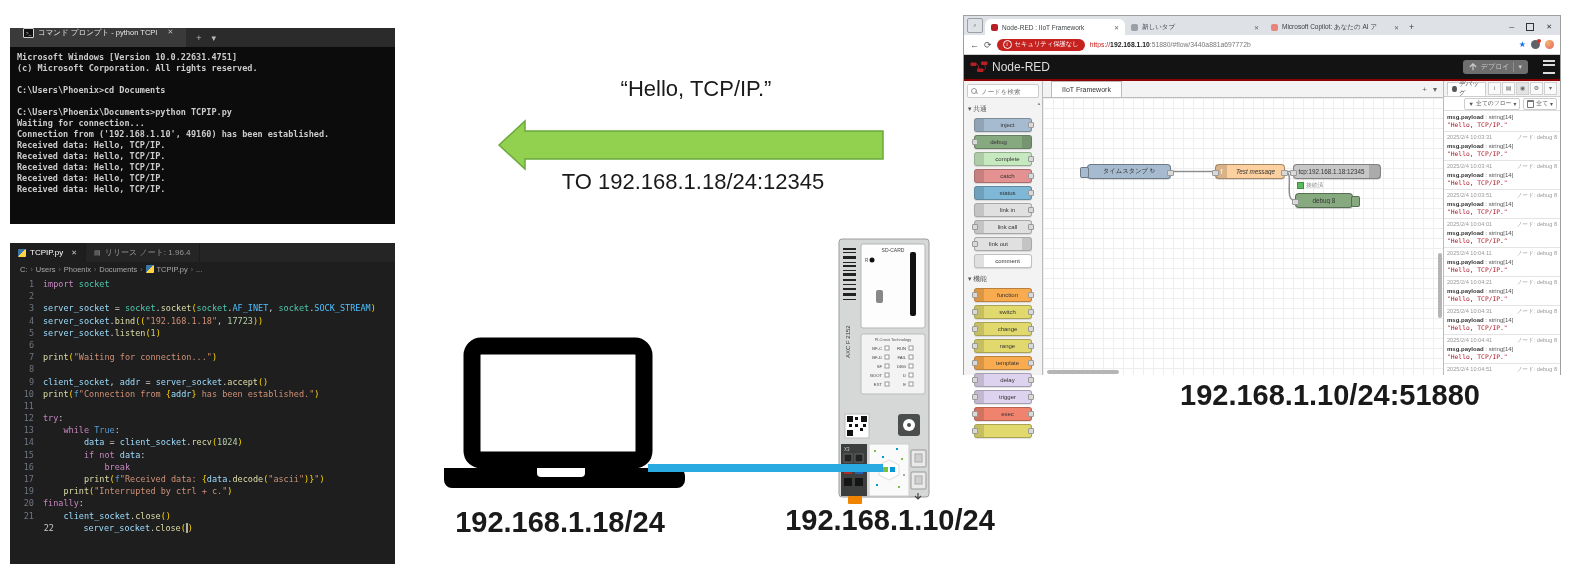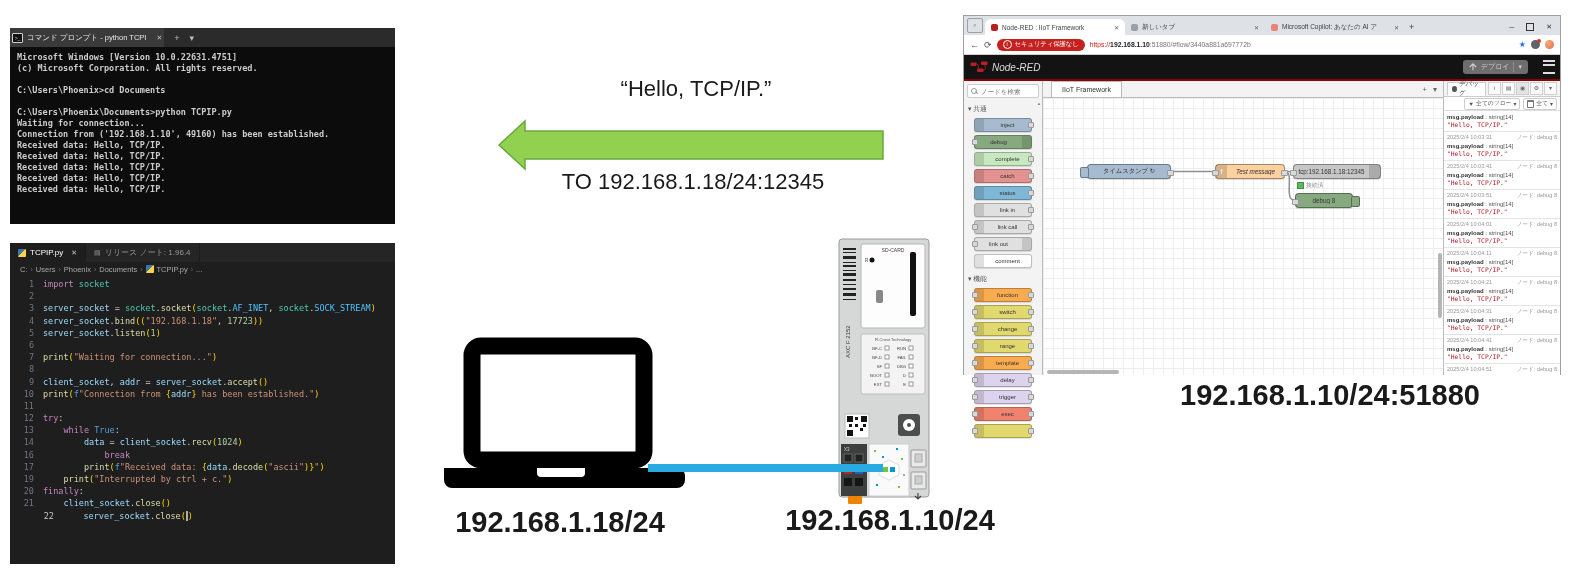--- a/index.html
+++ b/index.html
@@ -3,22 +3,22 @@
 <meta charset="utf-8">
 <style>
   html,body{margin:0;padding:0;background:#fff;}
   .stage{position:relative;width:1581px;height:570px;background:#fff;overflow:hidden;
          font-family:"Liberation Sans",sans-serif;}
   .abs{position:absolute;}
 
   
   .terminal{left:10px;top:28px;width:385px;height:196px;background:#0c0c0c;}
   .term-titlebar{height:19px;background:#2b2b2b;display:flex;align-items:center;}
-  .term-tab{height:19px;display:flex;align-items:center;gap:4px;background:#3a3a3a;
-            padding:0 2px;color:#e8e8e8;font-size:7.5px;max-width:200px;}
+  .term-tab{height:19px;display:flex;gap:4px;background:#3a3a3a;
+            padding:0 13px;color:#e8e8e8;font-size:7.5px;max-width:200px;}
   .term-cmdicon{width:9px;height:8px;border:1px solid #cfcfcf;border-radius:1px;background:#111;
             color:#cfcfcf;font-size:5px;line-height:8px;text-align:center;}
   .term-close{color:#bbb;font-size:7px;margin-left:6px;}
   .term-btn{color:#bbb;font-size:9px;margin-left:10px;}
   .term-body{padding:5px 7px;font-family:"DejaVu Sans Mono",monospace;font-size:8.5px;
              line-height:11px;color:#cccccc;white-space:pre;font-weight:bold;}
 
   
   .vscode{left:10px;top:243px;width:385px;height:321px;background:#1e1e1e;overflow:hidden;}
   .vs-tabs{height:19px;background:#252526;display:flex;align-items:stretch;}
@@ -78,21 +78,21 @@
   .b-star{color:#1a73e8;font-size:8px;}
   .b-avatar{width:9px;height:9px;border-radius:50%;background:#5f6368;position:relative;}
   .b-avatar::after{content:"";position:absolute;right:-1px;top:-1px;width:4px;height:4px;
            border-radius:50%;background:#d93025;}
   .b-profile{width:9px;height:9px;border-radius:50%;background:radial-gradient(circle at 30% 30%,#f6b26b,#e06666);}
 
   
   .nr-header{height:24px;background:#131313;border-bottom:2px solid #8f0000;display:flex;
              align-items:center;padding:0 6px;color:#eee;}
   .nr-logo{width:18px;height:12px;margin-right:4px;}
-  .nr-title{font-size:10px;color:#ddd;font-style:italic;}
+  .nr-title{font-size:12px;color:#ddd;}
   .nr-deploy{margin-left:auto;margin-right:26px;height:14px;background:#6e6e6e;border-radius:3px;
              display:flex;align-items:center;gap:4px;padding:0 6px;color:#ccc;font-size:7px;}
   .nr-deploy .dsep{width:1px;height:10px;background:#8d8d8d;}
   .nr-menu{position:absolute;right:5px;top:44px;width:12px;height:10px;
            border-top:2px solid #ddd;border-bottom:2px solid #ddd;}
   .nr-menu::after{content:"";display:block;margin-top:2px;border-top:2px solid #ddd;}
 
   
   .nr-main{display:flex;height:294px;}
   .nr-palette{width:78px;background:#f3f3f3;border-right:1px solid #bbb;position:relative;flex:none;}
@@ -218,20 +218,21 @@
         <div class="code-row"><span class="ln">5</span><span class="code-text"><span class="tok-var">server_socket</span><span class="tok-pl">.</span><span class="tok-fn">listen</span><span class="tok-p">(</span><span class="tok-num">1</span><span class="tok-p">)</span></span></div>
         <div class="code-row"><span class="ln">6</span><span class="code-text"></span></div>
         <div class="code-row"><span class="ln">7</span><span class="code-text"><span class="tok-fn">print</span><span class="tok-p">(</span><span class="tok-str">"Waiting for connection..."</span><span class="tok-p">)</span></span></div>
         <div class="code-row"><span class="ln">8</span><span class="code-text"></span></div>
         <div class="code-row"><span class="ln">9</span><span class="code-text"><span class="tok-var">client_socket</span><span class="tok-pl">, </span><span class="tok-var">addr</span><span class="tok-pl"> = </span><span class="tok-var">server_socket</span><span class="tok-pl">.</span><span class="tok-fn">accept</span><span class="tok-p">()</span></span></div>
         <div class="code-row"><span class="ln">10</span><span class="code-text"><span class="tok-fn">print</span><span class="tok-p">(</span><span class="tok-b">f</span><span class="tok-str">"Connection from </span><span class="tok-p">{</span><span class="tok-var">addr</span><span class="tok-p">}</span><span class="tok-str"> has been established."</span><span class="tok-p">)</span></span></div>
         <div class="code-row"><span class="ln">11</span><span class="code-text"></span></div>
         <div class="code-row"><span class="ln">12</span><span class="code-text"><span class="tok-kw">try</span><span class="tok-pl">:</span></span></div>
         <div class="code-row"><span class="ln">13</span><span class="code-text"><span class="tok-pl">    </span><span class="tok-kw">while</span><span class="tok-pl"> </span><span class="tok-b">True</span><span class="tok-pl">:</span></span></div>
         <div class="code-row"><span class="ln">14</span><span class="code-text"><span class="tok-pl">        </span><span class="tok-var">data</span><span class="tok-pl"> = </span><span class="tok-var">client_socket</span><span class="tok-pl">.</span><span class="tok-fn">recv</span><span class="tok-p">(</span><span class="tok-num">1024</span><span class="tok-p">)</span></span></div>
+        <div class="code-row"><span class="ln">15</span><span class="code-text"><span class="tok-pl">        </span><span class="tok-kw">if</span><span class="tok-pl"> </span><span class="tok-kw">not</span><span class="tok-pl"> </span><span class="tok-var">data</span><span class="tok-pl">:</span></span></div>
         <div class="code-row"><span class="ln">16</span><span class="code-text"><span class="tok-pl">            </span><span class="tok-kw">break</span></span></div>
         <div class="code-row"><span class="ln">17</span><span class="code-text"><span class="tok-pl">        </span><span class="tok-fn">print</span><span class="tok-p">(</span><span class="tok-b">f</span><span class="tok-str">"Received data: </span><span class="tok-p">{</span><span class="tok-var">data</span><span class="tok-pl">.</span><span class="tok-fn">decode</span><span class="tok-p">(</span><span class="tok-str">"ascii"</span><span class="tok-p">)</span><span class="tok-p">}</span><span class="tok-str">"</span><span class="tok-p">)</span></span></div>
         <div class="code-row"><span class="ln">19</span><span class="code-text"><span class="tok-pl">    </span><span class="tok-fn">print</span><span class="tok-p">(</span><span class="tok-str">"Interrupted by ctrl + c."</span><span class="tok-p">)</span></span></div>
         <div class="code-row"><span class="ln">20</span><span class="code-text"><span class="tok-kw">finally</span><span class="tok-pl">:</span></span></div>
         <div class="code-row"><span class="ln">21</span><span class="code-text"><span class="tok-pl">    </span><span class="tok-var">client_socket</span><span class="tok-pl">.</span><span class="tok-fn">close</span><span class="tok-p">()</span></span></div>
         <div class="code-row active"><span class="ln">22</span><span class="code-text"><span class="tok-pl">    </span><span class="tok-var">server_socket</span><span class="tok-pl">.</span><span class="tok-fn">close</span><span class="tok-p">(</span><span class="cursor"></span><span class="tok-p">)</span></span></div>
       </div>
   </section>
 
   <div class="abs msg-hello">“Hello, TCP/IP.”</div>

